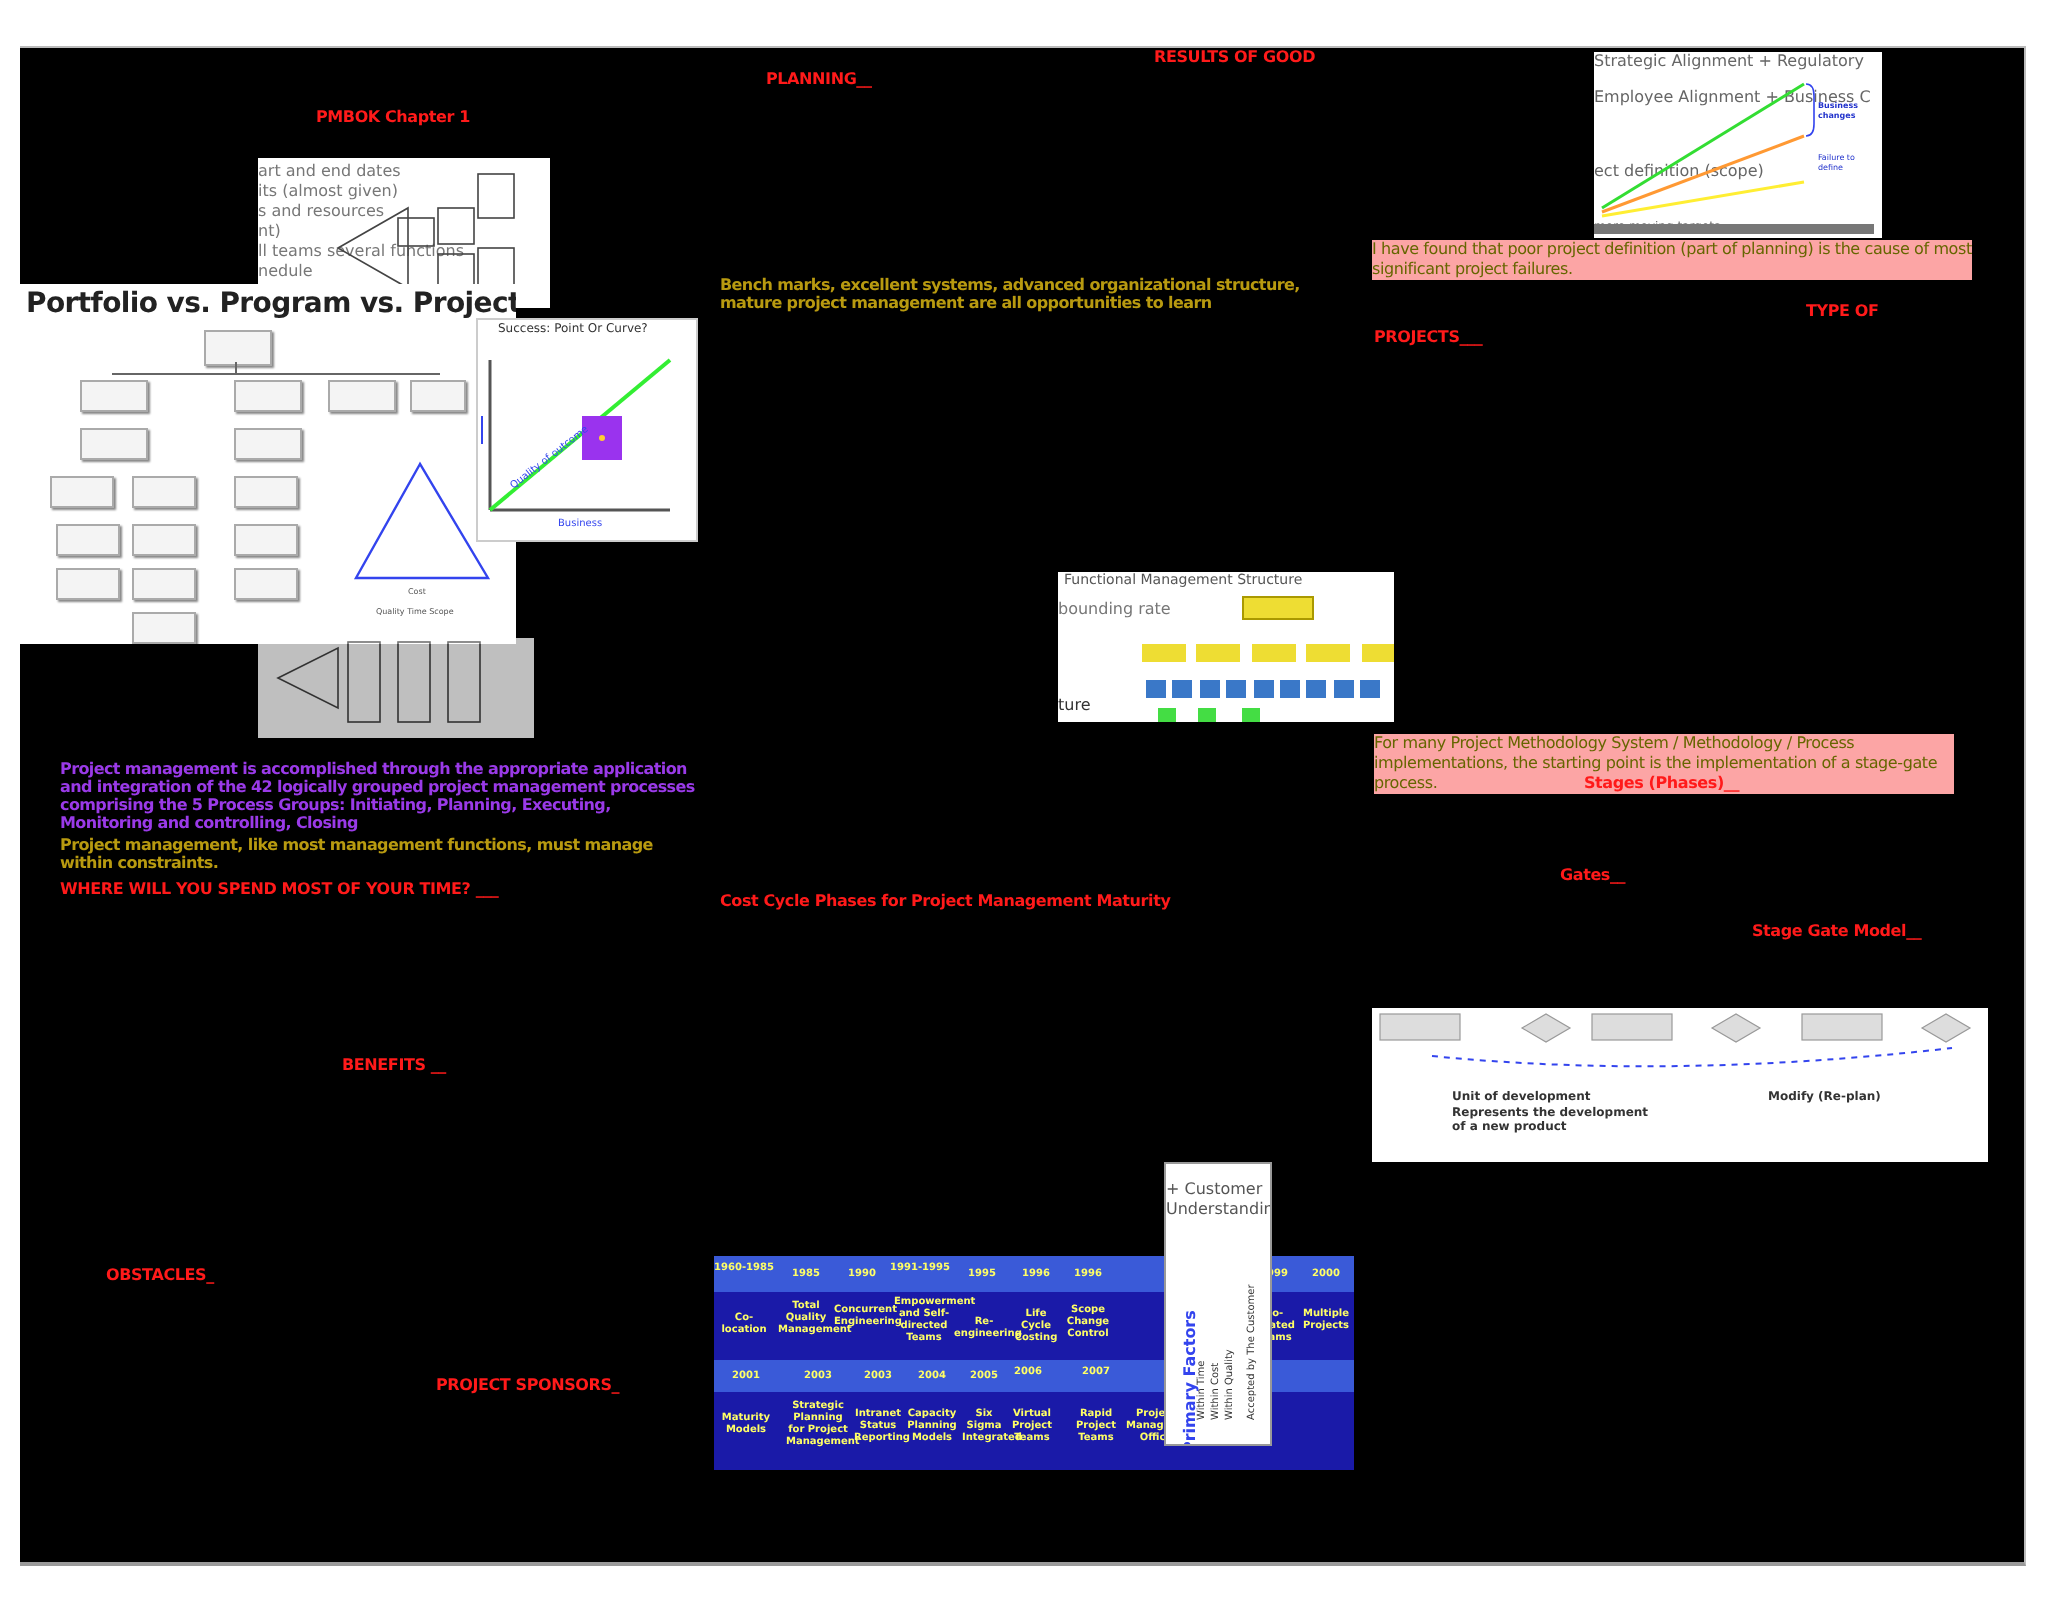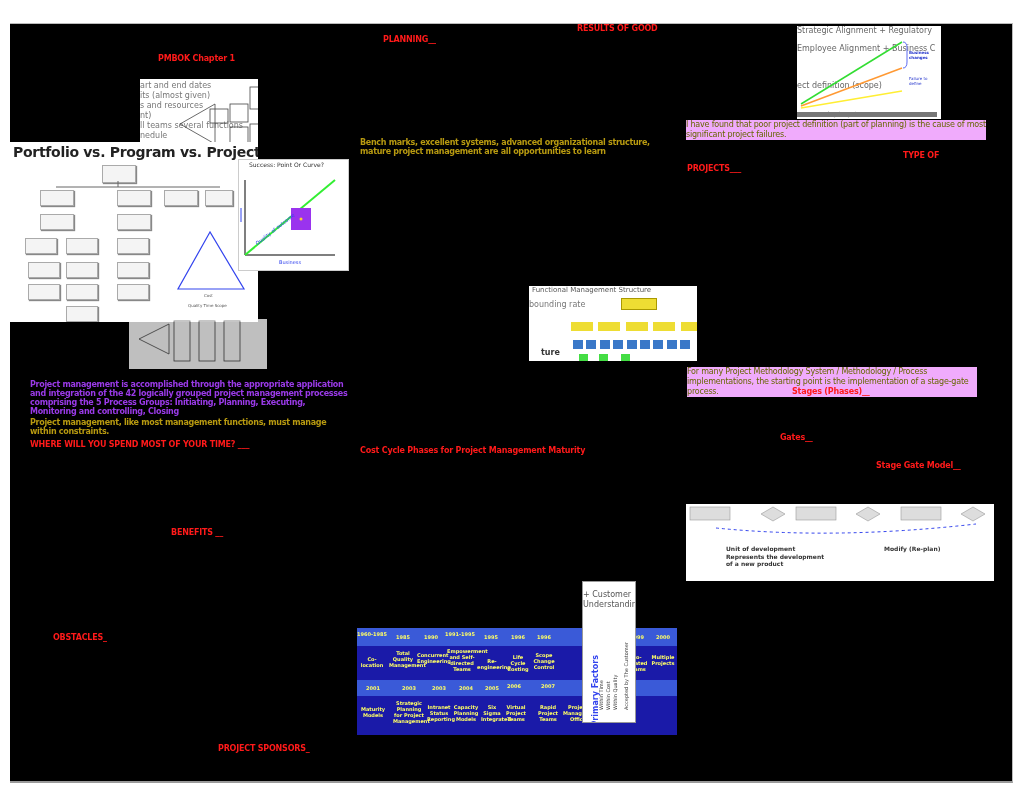--- a/index.html
+++ b/index.html
@@ -1,33 +1,33 @@
 <!DOCTYPE html>
 <html><head>
 <meta charset="utf-8">
 <style>
   html, body { margin:0; padding:0; background:#ffffff; }
   body { width:1034px; height:799px; position:relative; overflow:hidden; font-family:"DejaVu Sans", sans-serif; }
   .slide { position:absolute; left:10px; top:23px; width:1002px; height:757px; background:#000; border-bottom:2px solid #9a9a9a; border-right:1px solid #bbb; border-top:1px solid #bbb; }
   .abs { position:absolute; }
   .red { color:#ff1a1a; font-weight:bold; font-size:8px; white-space:nowrap; letter-spacing:-0.2px; }
   .para { font-size:8px; line-height:9px; font-weight:bold; letter-spacing:-0.3px; }
-  .hl { background:#f0abfc; color:#666600; font-size:8px; line-height:10px; letter-spacing:-0.2px; }
+  .hl { background:#fca5a5; color:#666600; font-size:8px; line-height:10px; letter-spacing:-0.2px; }
   .whitebox { background:#fff; position:absolute; overflow:hidden; }
   .grey-t { color:#555; font-size:9px; white-space:nowrap; }
   .orgbox { position:absolute; background:#f4f4f4; border:1px solid #aaa; box-shadow:1px 1px 1px #888; font-size:3px; color:#777; text-align:center; }
   .tl-cell { position:absolute; color:#ffff66; font-size:5px; text-align:center; line-height:6px; font-weight:bold; }
   .tl-head { background:#3a5ad8; }
 </style>
 </head>
 <body>
 
 <div class="slide">
 
-  <div class="whitebox" style="left:130px;top:55px;width:118px;height:75px;">
+  <div class="whitebox" style="left:119px;top:55px;width:146px;height:75px;">
     <div class="grey-t" style="position:absolute;left:0;top:2px;line-height:10px;font-size:8px;color:#777;">
       <div>art and end dates</div>
       <div>its (almost given)</div>
       <div>s and resources</div>
       <div>nt)</div>
       <div>ll teams several functions</div>
       <div>nedule</div>
     </div>
     <svg width="138" height="75" style="position:absolute;left:0;top:0">
       <g fill="none" stroke="#444" stroke-width="0.8">
@@ -151,21 +151,21 @@
           <rect x="70" y="68" width="9" height="8"></rect>
           <rect x="92" y="68" width="9" height="8"></rect>
         </g>
       <g fill="#ee3311">
           <rect x="45" y="80" width="7" height="7"></rect>
           <rect x="58" y="84" width="7" height="5"></rect>
           <rect x="70" y="84" width="7" height="5"></rect>
           <rect x="82" y="84" width="7" height="5"></rect>
         </g>
     </svg>
-    <div style="position:absolute;left:12px;top:62px;font-size:8px;color:#333;font-weight:bold;">ture</div>
+    <div style="position:absolute;left:0;top:62px;font-size:8px;color:#333;font-weight:normal;">ture</div>
     <div style="position:absolute;left:0;top:79px;font-size:6px;color:#555;white-space:nowrap;">ure how programs and management</div>
   </div>
 
   <div class="abs hl" style="left:677px;top:343px;width:290px;">For many Project Methodology System / Methodology / Process implementations, the starting point is the implementation of a stage-gate process.</div>
   <div class="abs red" style="left:782px;top:363px;">Stages (Phases)__</div>
   <div class="abs red" style="left:350px;top:422px;">Cost Cycle Phases for Project Management Maturity</div>
   <div class="abs red" style="left:770px;top:409px;">Gates__</div>
   <div class="abs red" style="left:866px;top:437px;">Stage Gate Model__</div>
 
   <div class="whitebox" style="left:676px;top:480px;width:308px;height:77px;">
@@ -229,14 +229,14 @@
   <div class="whitebox" style="left:572px;top:557px;width:52px;height:140px;border:1px solid #999;">
     <div style="position:absolute;left:0;top:8px;font-size:8px;color:#555;white-space:nowrap;">+ Customer</div>
     <div style="position:absolute;left:0;top:18px;font-size:8px;color:#555;white-space:nowrap;">Understanding</div>
     <div style="position:absolute;left:-28px;top:100px;transform:rotate(-90deg);font-size:8px;color:#3344ee;font-weight:bold;white-space:nowrap;width:80px;">Primary Factors</div>
     <div style="position:absolute;left:-2px;top:105px;transform:rotate(-90deg);font-size:5px;color:#333;white-space:nowrap;width:40px;">Within Time</div>
     <div style="position:absolute;left:5px;top:105px;transform:rotate(-90deg);font-size:5px;color:#333;white-space:nowrap;width:40px;">Within Cost</div>
     <div style="position:absolute;left:12px;top:105px;transform:rotate(-90deg);font-size:5px;color:#333;white-space:nowrap;width:40px;">Within Quality</div>
     <div style="position:absolute;left:8px;top:90px;transform:rotate(-90deg);font-size:5px;color:#333;white-space:nowrap;width:70px;">Accepted by The Customer</div>
   </div>
 
-  <div class="abs red" style="left:208px;top:720px;">PROJECT SPONSORS_</div>
+  <div class="abs red" style="left:208px;top:664px;">PROJECT SPONSORS_</div>
 </div>
 
 </body></html>

